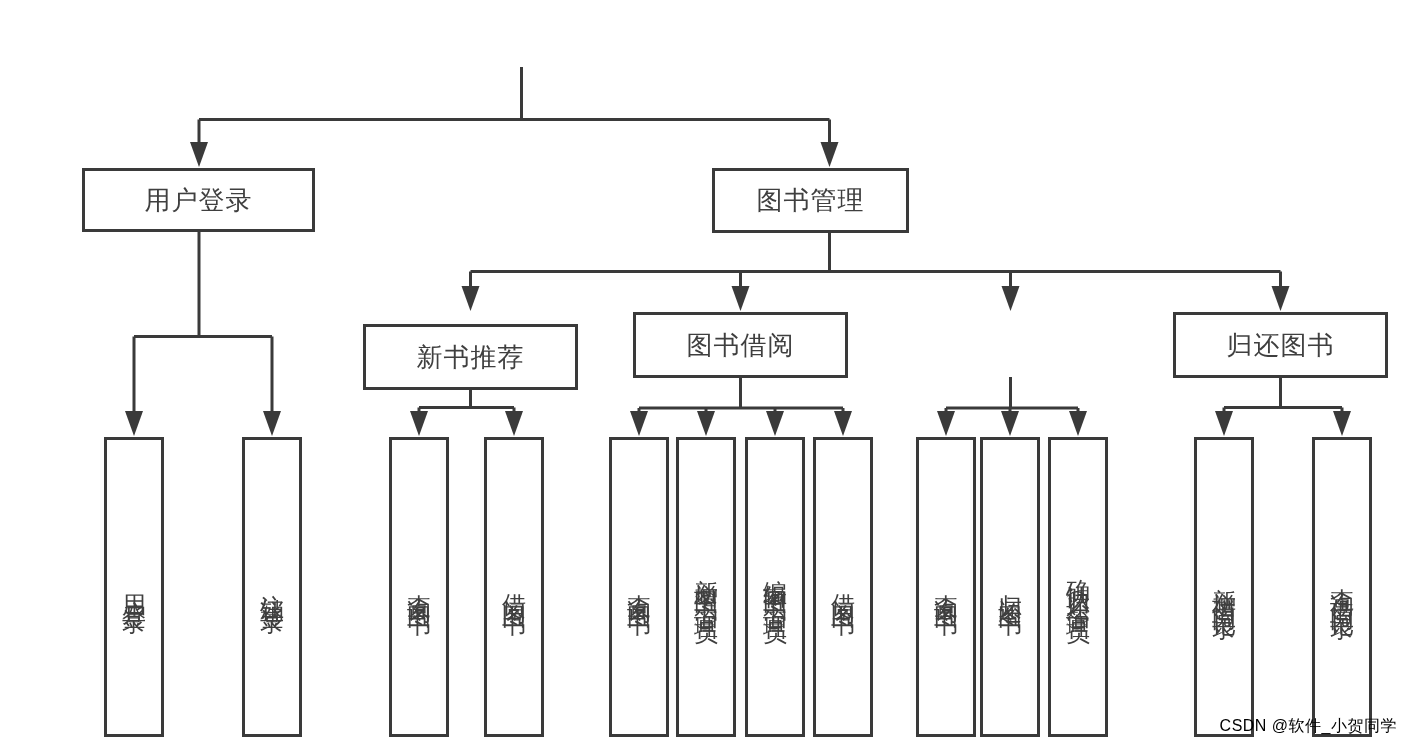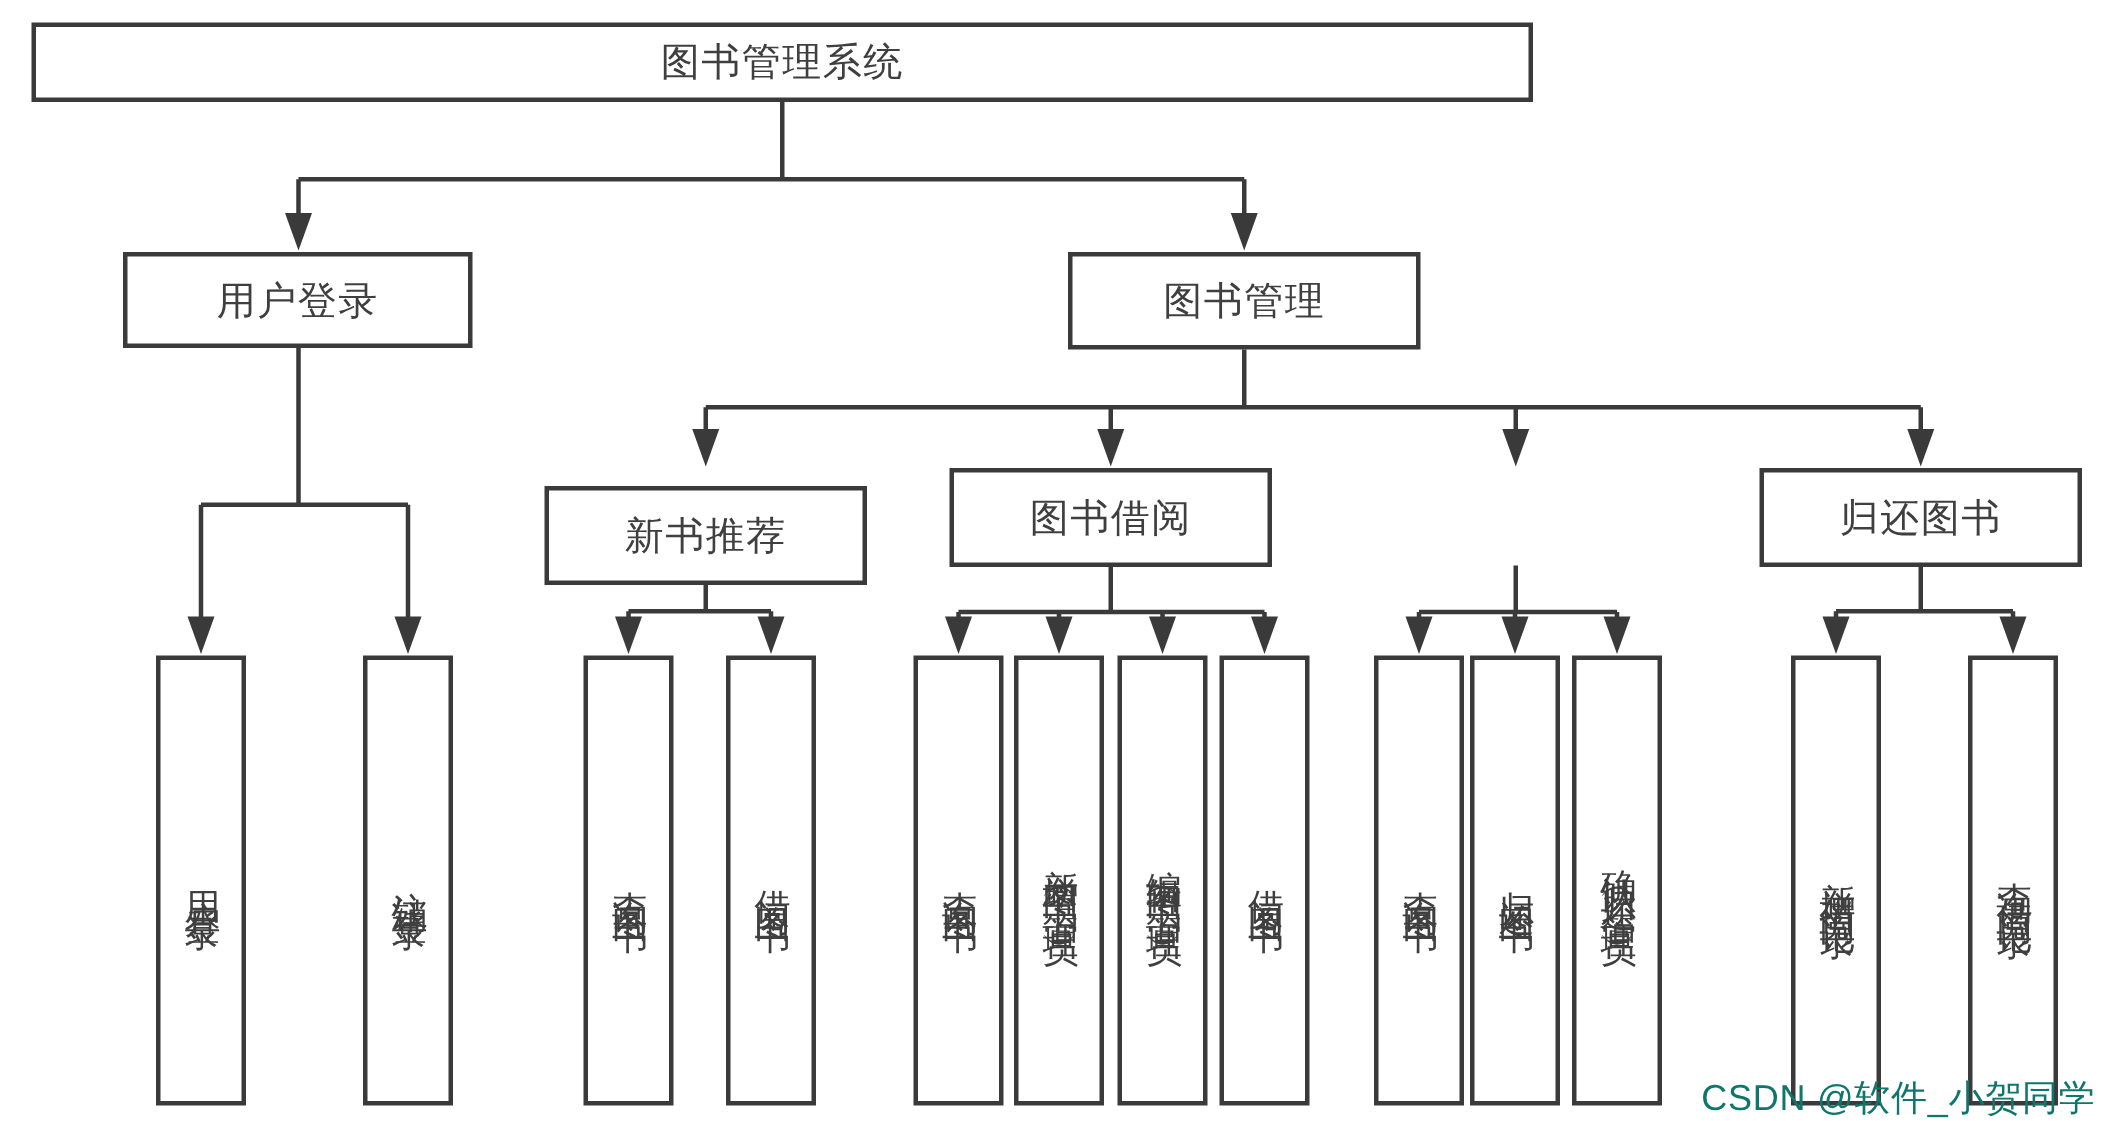--- a/index.html
+++ b/index.html
@@ -33,22 +33,22 @@
     font-size:24px;
     letter-spacing:6px;
     line-height:1;
     color:#3f3f3f;
   }
   .watermark{
     position:absolute;
     top:716px;
     right:8px;
     z-index:5;
-    font-size:24px;
-    color:#0f766e;
+    font-size:16px;
+    color:#000000;
     letter-spacing:0.5px;
     white-space:nowrap;
   }
 </style>
 </head>
 <body>
 
 <div id="canvas">
 
   <svg id="connectors" width="1405" height="747" viewBox="0 0 1405 747">
@@ -77,28 +77,25 @@
       <polygon points="766,411 784,411 775,436"></polygon>
       <polygon points="834,411 852,411 843,436"></polygon>
       <polygon points="937,411 955,411 946,436"></polygon>
       <polygon points="1001,411 1019,411 1010,436"></polygon>
       <polygon points="1069,411 1087,411 1078,436"></polygon>
       <polygon points="1215,411 1233,411 1224,436"></polygon>
       <polygon points="1333,411 1351,411 1342,436"></polygon>
     </g>
   </svg>
 
-  <div class="node h" style="left:21px;top:15px;width:1001px;height:53px">
-    <span class="lbl">图书管理系统</span>
-  </div>
 
   <div class="node h" style="left:82px;top:168px;width:233px;height:64px">
     <span class="lbl">用户登录</span>
   </div>
-  <div class="node h" style="left:712px;top:168px;width:235px;height:65px">
+  <div class="node h" style="left:712px;top:168px;width:197px;height:65px">
     <span class="lbl">图书管理</span>
   </div>
 
   <div class="node h" style="left:363px;top:324px;width:215px;height:66px">
     <span class="lbl">新书推荐</span>
   </div>
   <div class="node h" style="left:633px;top:312px;width:215px;height:66px">
     <span class="lbl">图书借阅</span>
   </div>
   <div class="node h" style="left:1173px;top:312px;width:215px;height:66px">

